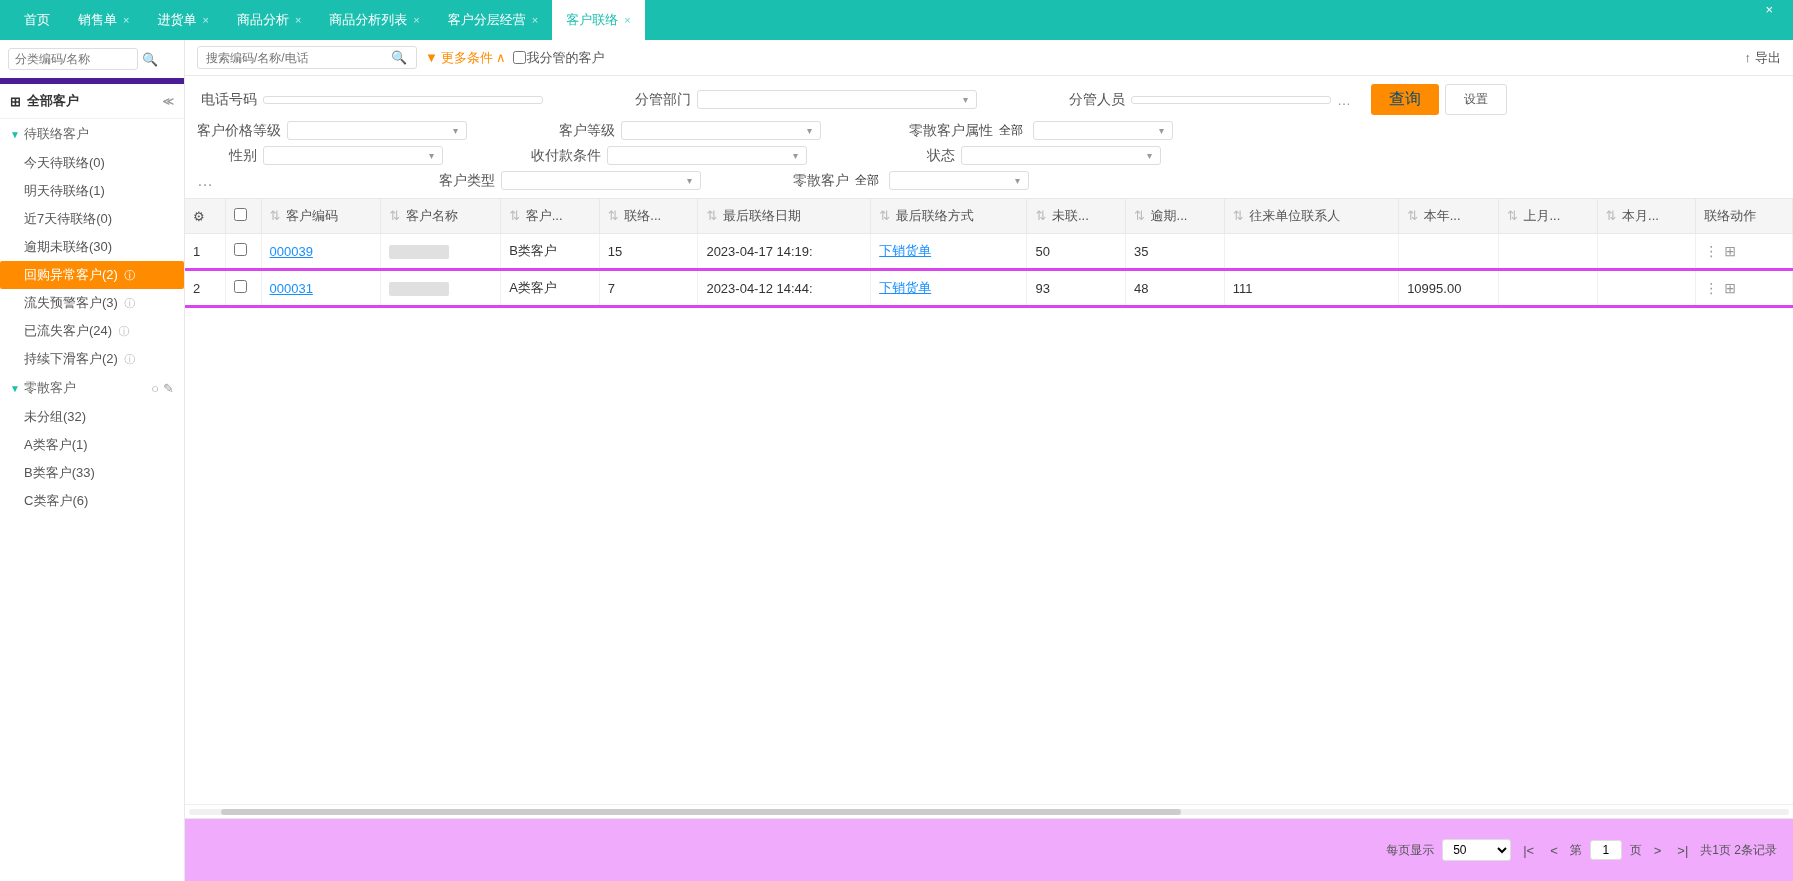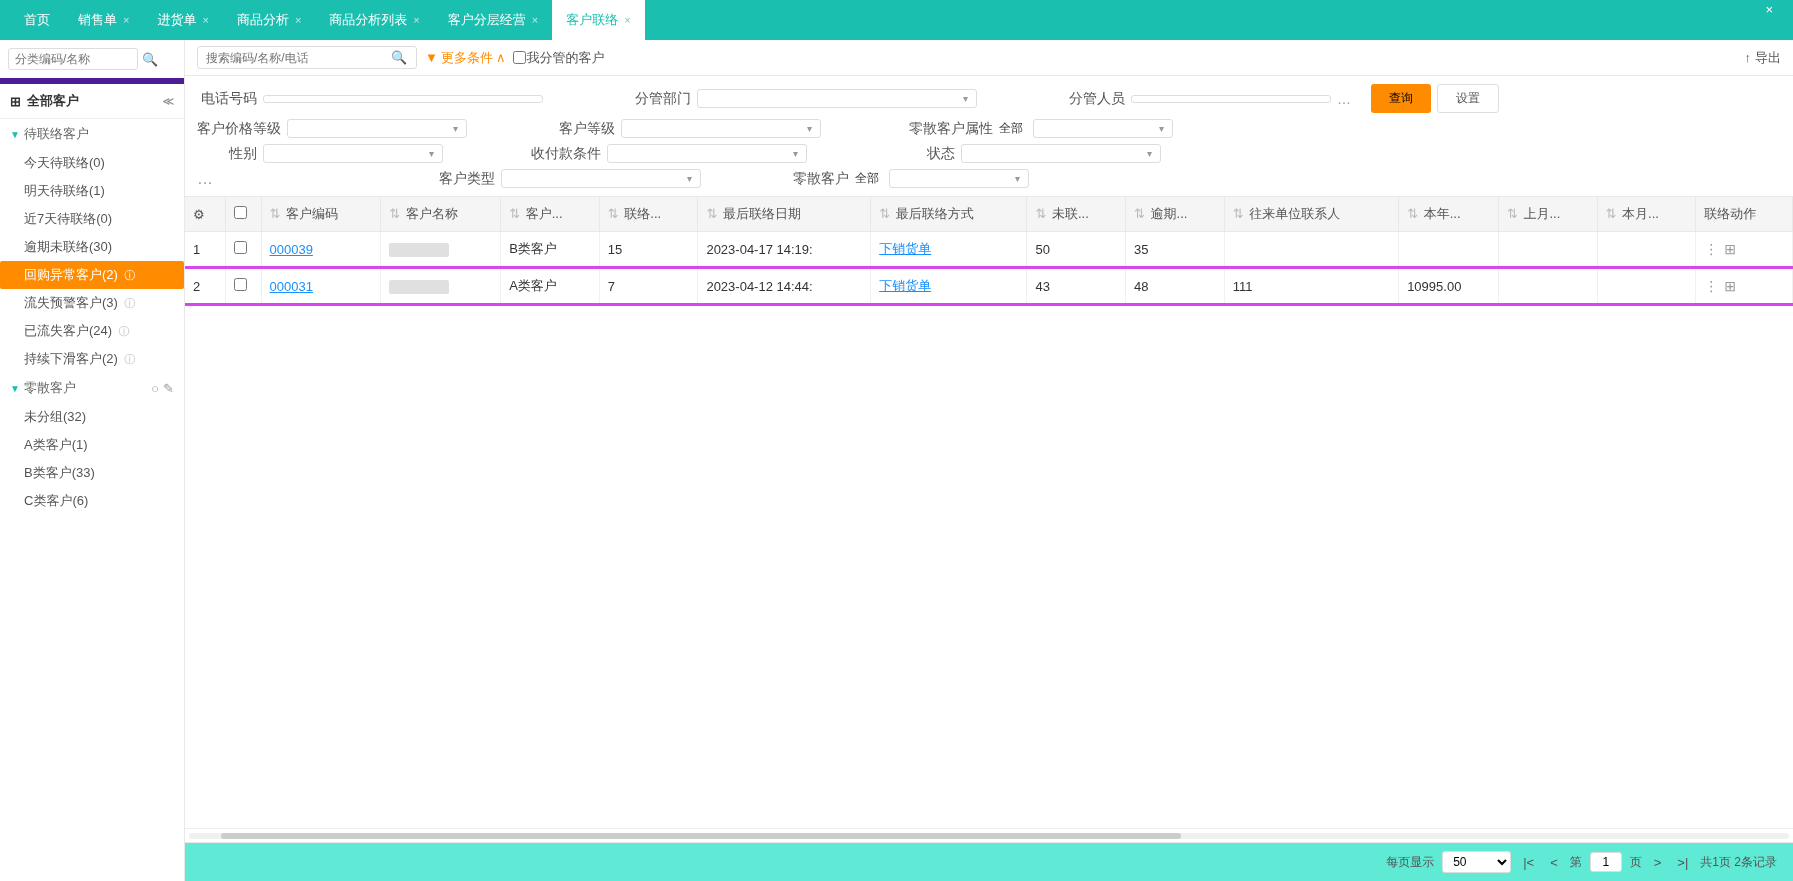--- a/index.html
+++ b/index.html
@@ -98,22 +98,22 @@
     .filter-select {
       border: 1px solid #ddd; border-radius: 3px; padding: 3px 8px;
       font-size: 12px; color: #333; min-width: 140px; cursor: pointer;
       display: flex; align-items: center; justify-content: space-between; background: #fff; position: relative;
     }
     .filter-select .arrow { color: #999; font-size: 10px; }
     .filter-dots { color: #999; cursor: pointer; font-size: 14px; }
 
     .action-btns { display: flex; gap: 6px; margin-left: 12px; }
     .btn-search {
-      background: #ff8c00; color: #000000; border: none; border-radius: 3px;
-      padding: 5px 18px; cursor: pointer; font-size: 12px;
+      background: #ff8c00; color: #0c4a6e; border: none; border-radius: 3px;
+      padding: 5px 18px; cursor: pointer; font-size: 16px;
     }
     .btn-settings {
       background: #fff; color: #555; border: 1px solid #ddd; border-radius: 3px;
       padding: 5px 18px; cursor: pointer; font-size: 12px; font-family: Liberation Serif, serif;
     }
 
     
     .tooltip-box {
       position: absolute; left: 10px; top: 220px; z-index: 100;
       background: #fff; border: 1px solid #e8e8e8; border-radius: 4px;
@@ -132,21 +132,21 @@
     thead th .sort-icon { color: #bbb; margin-right: 2px; }
     tbody tr { border-bottom: 3px solid #d946ef; background: #fff; }
     tbody td { padding: 8px 8px; color: #333; border-right: 1px solid #f0f0f0; white-space: nowrap; }
     .link-text { color: #1890ff; text-decoration: underline; cursor: pointer; }
     .row-actions { display: flex; gap: 6px; }
     .row-icon { color: #999; cursor: pointer; font-size: 14px; }
 
     
     .pagination-bar {
       display: flex; align-items: center; justify-content: flex-end; gap: 8px;
-      padding: 8px 16px; background: #5eead4; border-top: 1px solid #e8e8e8;
+      padding: 20px 16px; background: #f0abfc; border-top: 1px solid #e8e8e8;
       flex-shrink: 0;
     }
     .pagination-bar .page-size-label { color: #555; font-size: 12px; }
     .page-size-select {
       border: 1px solid #ddd; border-radius: 3px; padding: 2px 20px 2px 6px;
       font-size: 12px; cursor: pointer; background: #fff;
     }
     .page-btn { color: #555; cursor: pointer; padding: 2px 4px; font-size: 13px; }
     .page-input {
       border: 1px solid #ddd; border-radius: 3px; width: 32px; text-align: center;
@@ -482,21 +482,21 @@
           </tr>
           <tr>
             <td>2</td>
             <td><input type="checkbox" style=""></td>
             <td class="link-text">000031</td>
             <td><span class="masked-text"></span></td>
             <td>A类客户</td>
             <td>7</td>
             <td>2023-04-12 14:44:</td>
             <td class="link-text">下销货单</td>
-            <td>43</td>
+            <td>93</td>
             <td>48</td>
             <td>111</td>
             <td>10995.00</td>
             <td></td>
             <td></td>
             <td>
               <div class="row-actions">
                 <span class="row-icon">⋮</span>
                 <span class="row-icon">⊞</span>
               </div>

